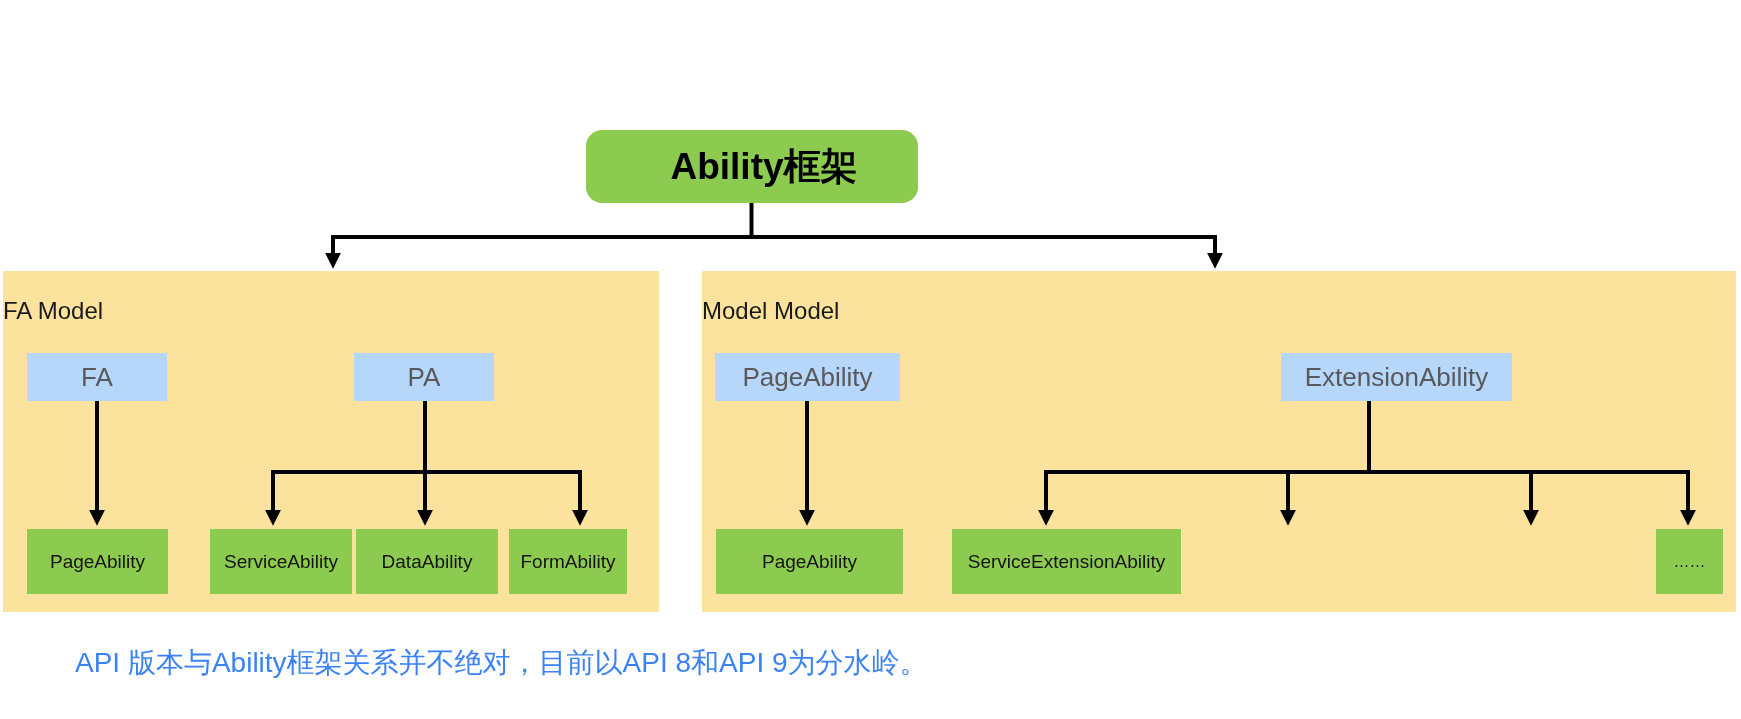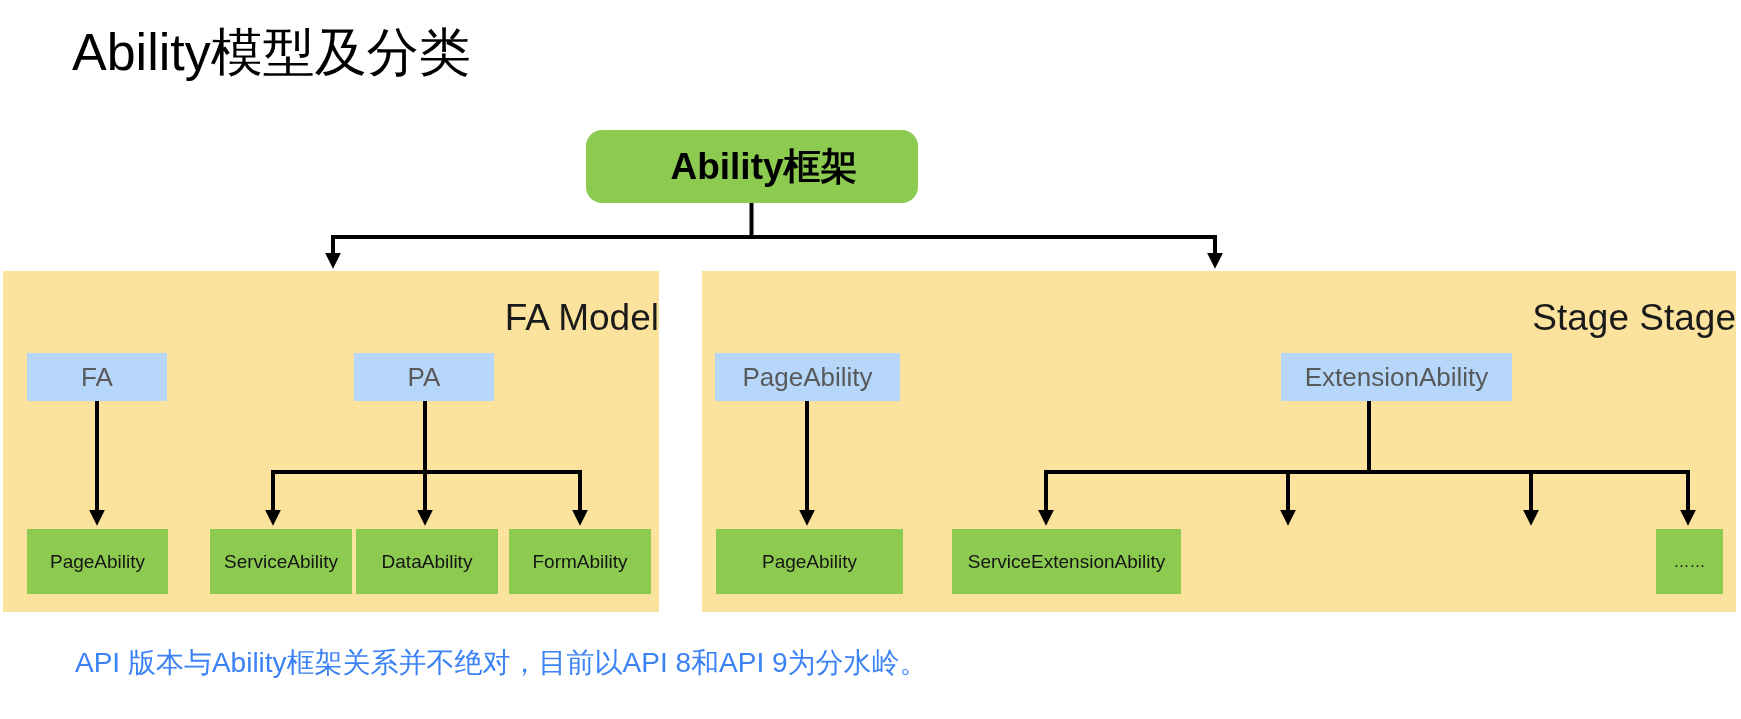--- a/index.html
+++ b/index.html
@@ -30,21 +30,21 @@
 
   .panel{
     position:absolute;top:271px;height:341px;
     background:var(--panel-bg);
   }
   .panel-fa{left:3px;width:656px;}
   .panel-stage{left:702px;width:1034px;}
 
   .panel-title{
     position:absolute;left:0;top:26px;width:100%;
-    text-align:right;font-size:37px;color:#1a1a1a;
+    text-align:left;font-size:24px;color:#1a1a1a;
   }
 
   .parent-box{
     position:absolute;top:82px;height:48px;
     background:var(--parent-box);
     display:flex;align-items:center;justify-content:center;
     font-size:26px;color:var(--parent-text);
   }
   .leaf-box{
     position:absolute;top:258px;height:65px;
@@ -52,21 +52,21 @@
     display:flex;align-items:center;justify-content:center;
     font-size:19px;color:#141414;white-space:nowrap;
   }
 
   
   .fa-parent-fa{left:24px;width:140px;}
   .fa-parent-pa{left:351px;width:140px;}
   .fa-leaf-page{left:24px;width:141px;}
   .fa-leaf-service{left:207px;width:142px;}
   .fa-leaf-data{left:353px;width:142px;text-align:center;}
-  .fa-leaf-form{left:506px;width:142px;}
+  .fa-leaf-form{left:506px;width:118px;}
 
   
   .st-parent-page{left:13px;width:185px;}
   .st-parent-ext{left:551px;width:231px;margin-left:28px;}
   .st-leaf-page{left:14px;width:187px;}
   .st-leaf-service{left:230px;width:229px;margin-left:20px;}
   .st-leaf-datashare{left:467px;width:239px;font-size:18px;}
   .st-leaf-form{left:715px;width:229px;}
   .st-leaf-etc{left:954px;width:67px;font-size:16px;}
 
@@ -80,36 +80,35 @@
   .footnote{
     position:absolute;left:75px;top:644px;
     font-size:28px;color:#3b82f6;
   }
 </style>
 </head>
 <body>
 
 <div class="canvas">
 
-  <div class="page-title">Ability模型及分类</div>
 
   <div class="root-node">Ability框架</div>
 
   <div class="panel panel-fa">
     <div class="panel-title">FA Model</div>
     <div class="parent-box fa-parent-fa">FA</div>
     <div class="parent-box fa-parent-pa">PA</div>
     <div class="leaf-box fa-leaf-page">PageAbility</div>
     <div class="leaf-box fa-leaf-service">ServiceAbility</div>
     <div class="leaf-box fa-leaf-data">DataAbility</div>
     <div class="leaf-box fa-leaf-form">FormAbility</div>
   </div>
 
   <div class="panel panel-stage">
-    <div class="panel-title">Stage Stage</div>
+    <div class="panel-title">Model Model</div>
     <div class="parent-box st-parent-page">PageAbility</div>
     <div class="parent-box st-parent-ext">ExtensionAbility</div>
     <div class="leaf-box st-leaf-page">PageAbility</div>
     <div class="leaf-box st-leaf-service">ServiceExtensionAbility</div>
     <div class="leaf-box st-leaf-etc">……</div>
   </div>
 
   <svg class="connector-svg" width="1741" height="719" viewBox="0 0 1741 719" xmlns="http://www.w3.org/2000/svg">
     <defs>
       <marker id="arrow" viewBox="0 0 10 10" refX="7" refY="5" markerUnits="userSpaceOnUse" markerWidth="16" markerHeight="19" orient="auto">

